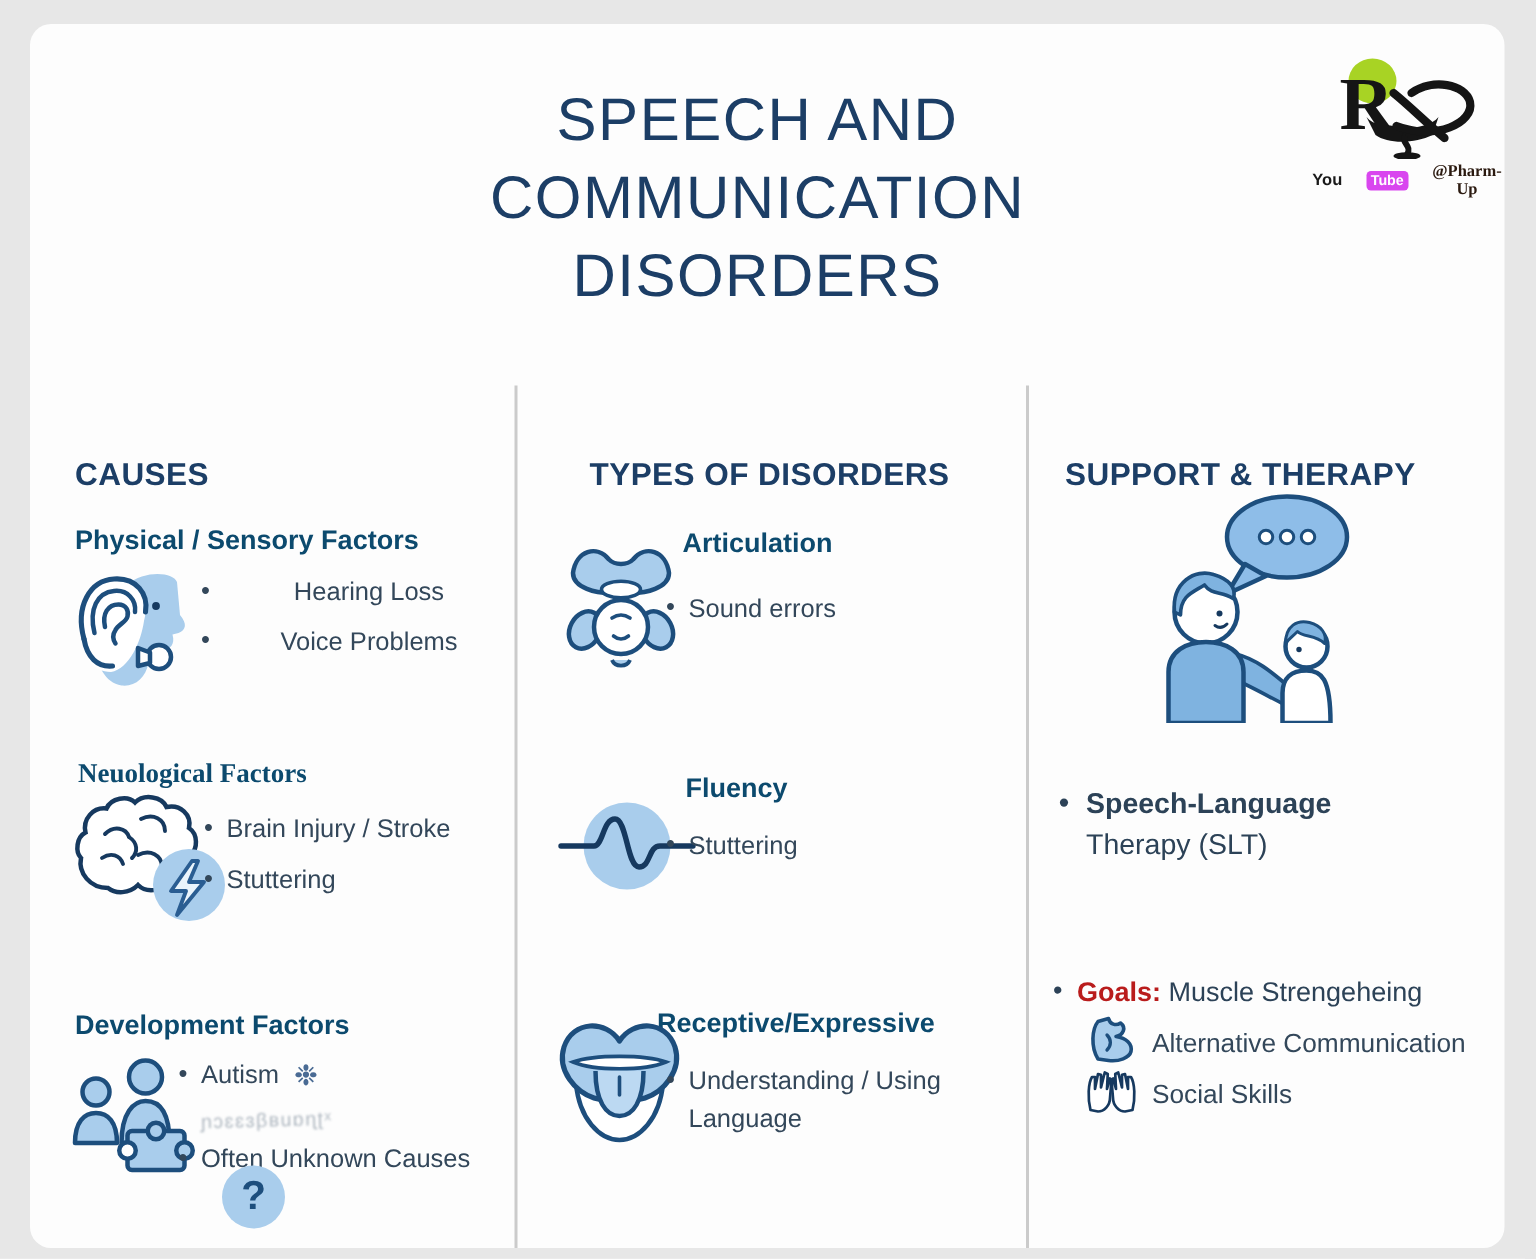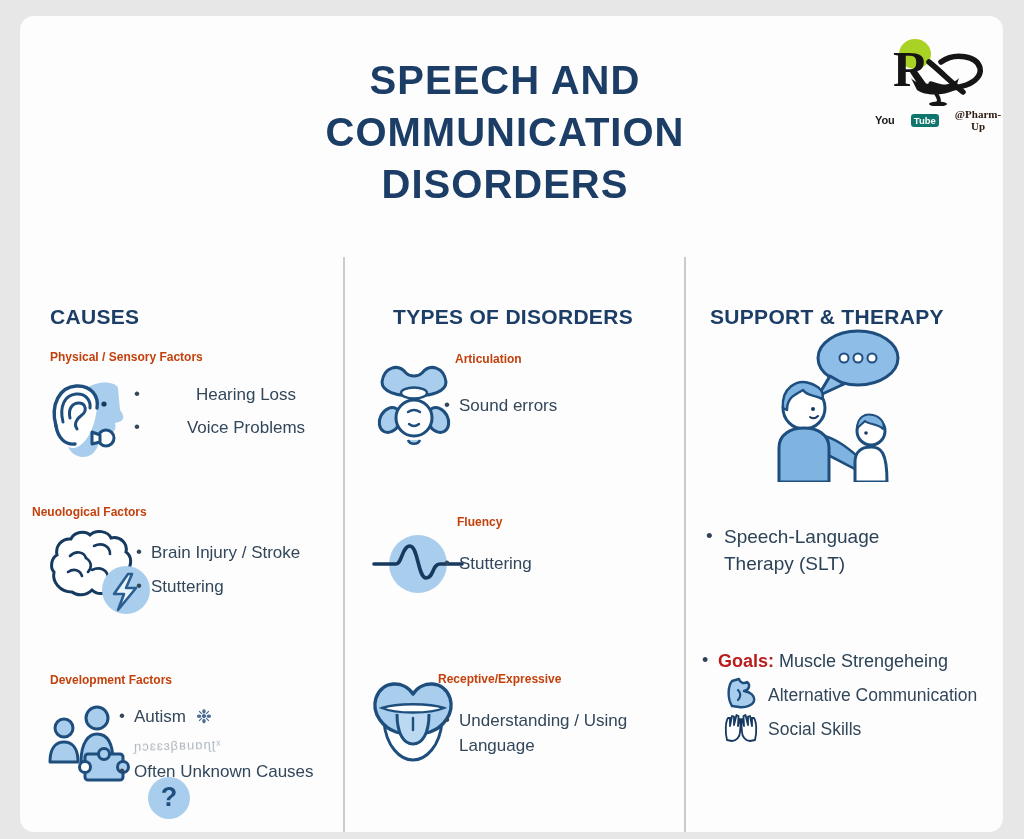--- a/index.html
+++ b/index.html
@@ -4,58 +4,58 @@
 <style>
   * { margin:0; padding:0; box-sizing:border-box; }
   body { background:#dcdcdc; font-family:"Liberation Sans", sans-serif; }
   .canvas { position:relative; width:1024px; height:839px; background:#e7e7e7; overflow:hidden; }
   .card { position:absolute; left:20px; top:16px; right:21px; bottom:7px; background:#fdfdfd; border-radius:14px; }
 
   .abs { position:absolute; }
 
   
   .title { position:absolute; top:54px; left:0; width:1010px; text-align:center;
-           font-size:40px; line-height:52px; font-weight:700; color:#1c3e66; letter-spacing:1px; }
+           font-size:40px; line-height:52px; font-weight:400; color:#1c3e66; letter-spacing:1px; }
 
   
   .logo { position:absolute; top:36px; left:878px; width:120px; text-align:center; }
   .logo-caption { display:flex; justify-content:center; align-items:center; gap:16px; margin-top:2px;
                   font-size:11px; font-weight:700; color:#1a1a1a; }
-  .tube-badge { background:#0f766e; color:#fff; border-radius:3px; padding:0 3px; font-size:9.5px; line-height:13px; font-weight:700; }
+  .tube-badge { background:#d946ef; color:#fff; border-radius:3px; padding:0 3px; font-size:9.5px; line-height:13px; font-weight:700; }
   .handle { font-family:"Liberation Serif", serif; color:#2b1a10; }
 
   
   .col-header { position:absolute; top:258px; font-size:21px; font-weight:700; color:#1c3e66; letter-spacing:.3px;margin-top:47px; }
   #hdr-causes { left:50px; }
   #hdr-types { left:393px; }
   #hdr-support { left:710px; }
   .vdiv { position:absolute; top:257px; height:575px; width:2px; background:#cbcbcb; }
   #vdiv-1 { left:343px; }
   #vdiv-2 { left:684px; }
 
   
-  .sec-heading { position:absolute; font-size:12px; font-weight:700; color:#c2410c; }
+  .sec-heading { position:absolute; font-size:18px; font-weight:700; color:#0c4a6e; }
 
   
   .bullets { position:absolute; font-size:17px; color:#33475a; line-height:22px; }
   .b { position:relative; padding-left:16px; margin-bottom:11px; }
   .b::before { content:"•"; position:absolute; left:1px; top:-1px; }
   .b-cont { padding-left:16px; margin-top:-8px; margin-bottom:11px; }
 
   .autism-glyph { margin-left:10px; color:#4a6b94; font-size:19px; vertical-align:-1px; }
   .artifact { margin-left:16px; margin-top:-6px; margin-bottom:6px; color:#9aa5b0; font-size:13px;
               filter:blur(0.6px); opacity:.8; transform:rotate(-1.5deg); letter-spacing:1px; }
 
   .question-circle { position:absolute; left:148px; top:777px; width:42px; height:42px; border-radius:50%;
                      background:#a9cdec; color:#1d4e7d; font-weight:700; font-size:27px;
                      text-align:center; line-height:41px; }
 
   
   .slt { position:absolute; left:706px; top:523px; font-size:19px; line-height:27px; color:#2c4257; }
-  .slt .b { margin-bottom:0; padding-left:18px; }
+  .slt .b { margin-bottom:0; padding-left:18px;font-weight:bold; }
   .slt .b::before { left:0; }
   .slt .cont { padding-left:18px; }
   .goals { position:absolute; left:702px; top:651px; font-size:18px; color:#2c4257; position:absolute; }
   .goals { padding-left:16px; }
   .goals::before { content:"•"; position:absolute; left:0; top:-1px; }
   .goals b { color:#b91c1c; }
   .goal-text { position:absolute; font-size:17.5px; color:#33475a;text-align:center; }
   #goal2-text { left:768px; top:685px; }
   #goal3-text { left:768px; top:719px; }
 
@@ -107,21 +107,21 @@
     <path d="M24 44 C22 35 26 29 33 29 C38 29 40 33 39 37 C38 41 33 42 31 46 C29 49 29 52 31 55" fill="none" stroke="#1d4e7d" stroke-width="3" stroke-linecap="round"></path>
     <path d="M10 52 C12 64 19 71 29 70" fill="none" stroke="#1d4e7d" stroke-width="3.4" stroke-linecap="round"></path>
     <circle cx="60" cy="64" r="8" fill="#fff" stroke="#1d4e7d" stroke-width="3"></circle>
     <path d="M46 58 L54 61 L54 68 L46 70 Z" fill="#fff" stroke="#1d4e7d" stroke-width="3" stroke-linejoin="round"></path>
   </svg>
   <div class="bullets" style="left:133px;top:384px;width:210px;text-align:center;">
     <div class="b">Hearing Loss</div>
     <div class="b">Voice Problems</div>
   </div>
 
-  <div class="sec-heading" style="left:32px;top:505px;">Neuological Factors</div>
+  <div class="sec-heading" style="left:52px;top:505px;font-family:Liberation Serif, serif;">Neuological Factors</div>
   <svg class="abs" style="left:42px;top:528px;" width="112" height="90" viewBox="0 0 112 90">
     <path d="M30 64 C18 64 10 54 12 44 C8 40 9 30 15 27 C13 18 20 10 29 11 C32 4 43 2 48 7 C54 1 66 3 69 10 C78 8 86 15 84 24 C90 28 90 38 85 42 C88 50 81 59 72 58 C68 66 56 68 50 62 C44 68 35 68 30 64 Z" fill="#fff" stroke="#16395f" stroke-width="3"></path>
     <path d="M28 28 C34 22 42 24 44 30" fill="none" stroke="#16395f" stroke-width="2.6" stroke-linecap="round"></path>
     <path d="M52 18 C60 14 68 18 68 26" fill="none" stroke="#16395f" stroke-width="2.6" stroke-linecap="round"></path>
     <path d="M26 44 C32 40 38 42 40 48" fill="none" stroke="#16395f" stroke-width="2.6" stroke-linecap="round"></path>
     <path d="M50 42 C58 38 66 42 66 50" fill="none" stroke="#16395f" stroke-width="2.6" stroke-linecap="round"></path>
     <path d="M44 30 C50 34 50 40 46 44" fill="none" stroke="#16395f" stroke-width="2.6" stroke-linecap="round"></path>
     <circle cx="84" cy="62" r="24" fill="#a9cdec"></circle>
     <path d="M86 46 L72 66 L82 66 L76 82 L94 60 L84 60 L90 46 Z" fill="#eaf4fc" stroke="#2a5d92" stroke-width="2.6" stroke-linejoin="round"></path>
   </svg>

